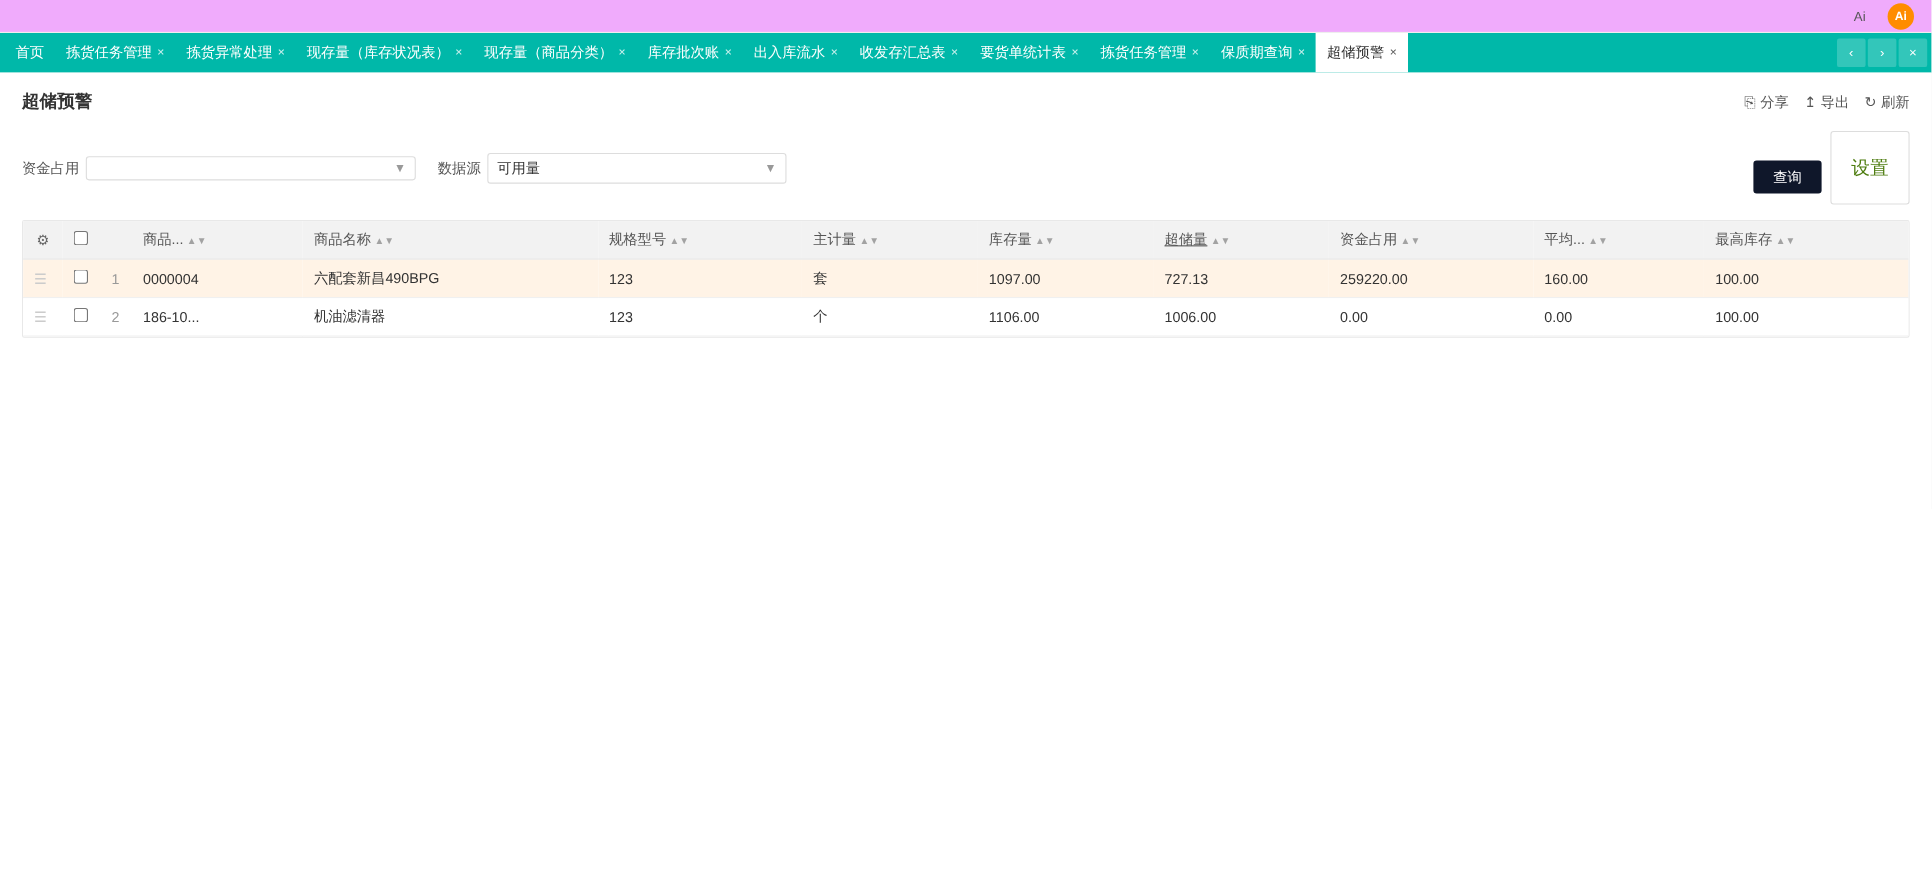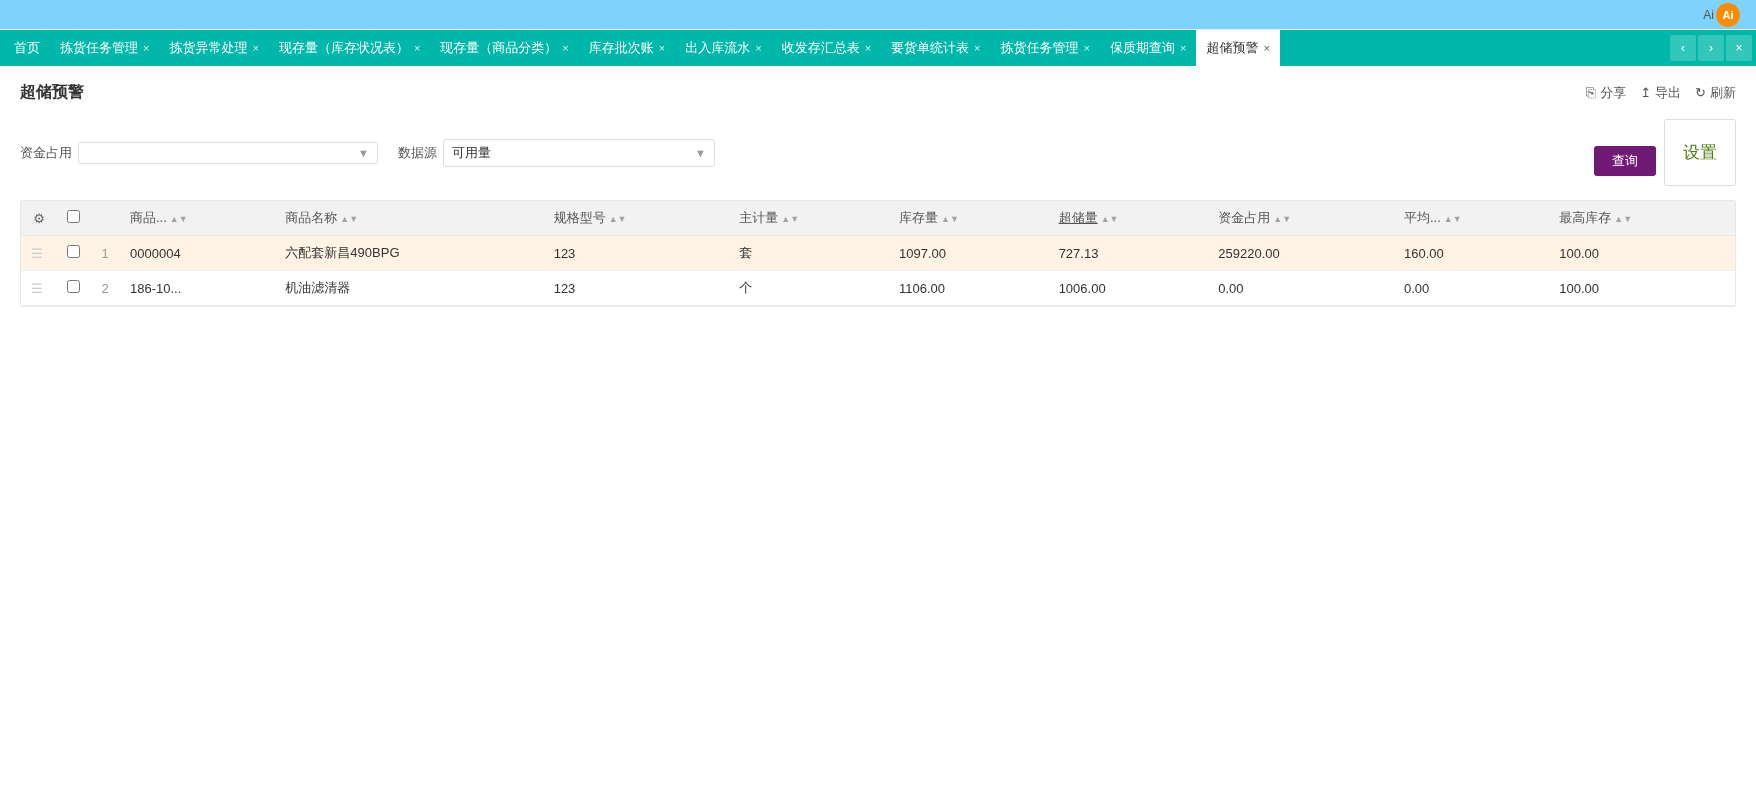--- a/index.html
+++ b/index.html
@@ -127,21 +127,21 @@
       color: #999;
       font-size: 11px;
     }
     .filter-buttons {
       margin-left: auto;
       display: flex;
       align-items: center;
       gap: 8px;
     }
     .btn-query {
-      background: #701a75;
+      background: #0f172a;
       color: #fff;
       border: none;
       border-radius: 3px;
       padding: 6px 18px;
       font-size: 13px;
       cursor: pointer;
       margin-top: 16px;
     }
     .btn-settings {
       background: #fff;
@@ -202,27 +202,27 @@
     }
     input[type="checkbox"] {
       cursor: pointer;
     }
 
     
     .top-strip {
       display: flex;
       align-items: center;
       justify-content: flex-end;
-      background: #7dd3fc;
+      background: #f0abfc;
       height: 30px;
       padding: 0 16px;
       border-bottom: 1px solid #eee;
       font-size: 12px;
       color: #666;
-      gap: 2px;
+      gap: 20px;
     }
     .avatar-circle {
       width: 24px;
       height: 24px;
       border-radius: 50%;
       background: #ff8c00;
       color: #fff;
       display: flex;
       align-items: center;
       justify-content: center;

